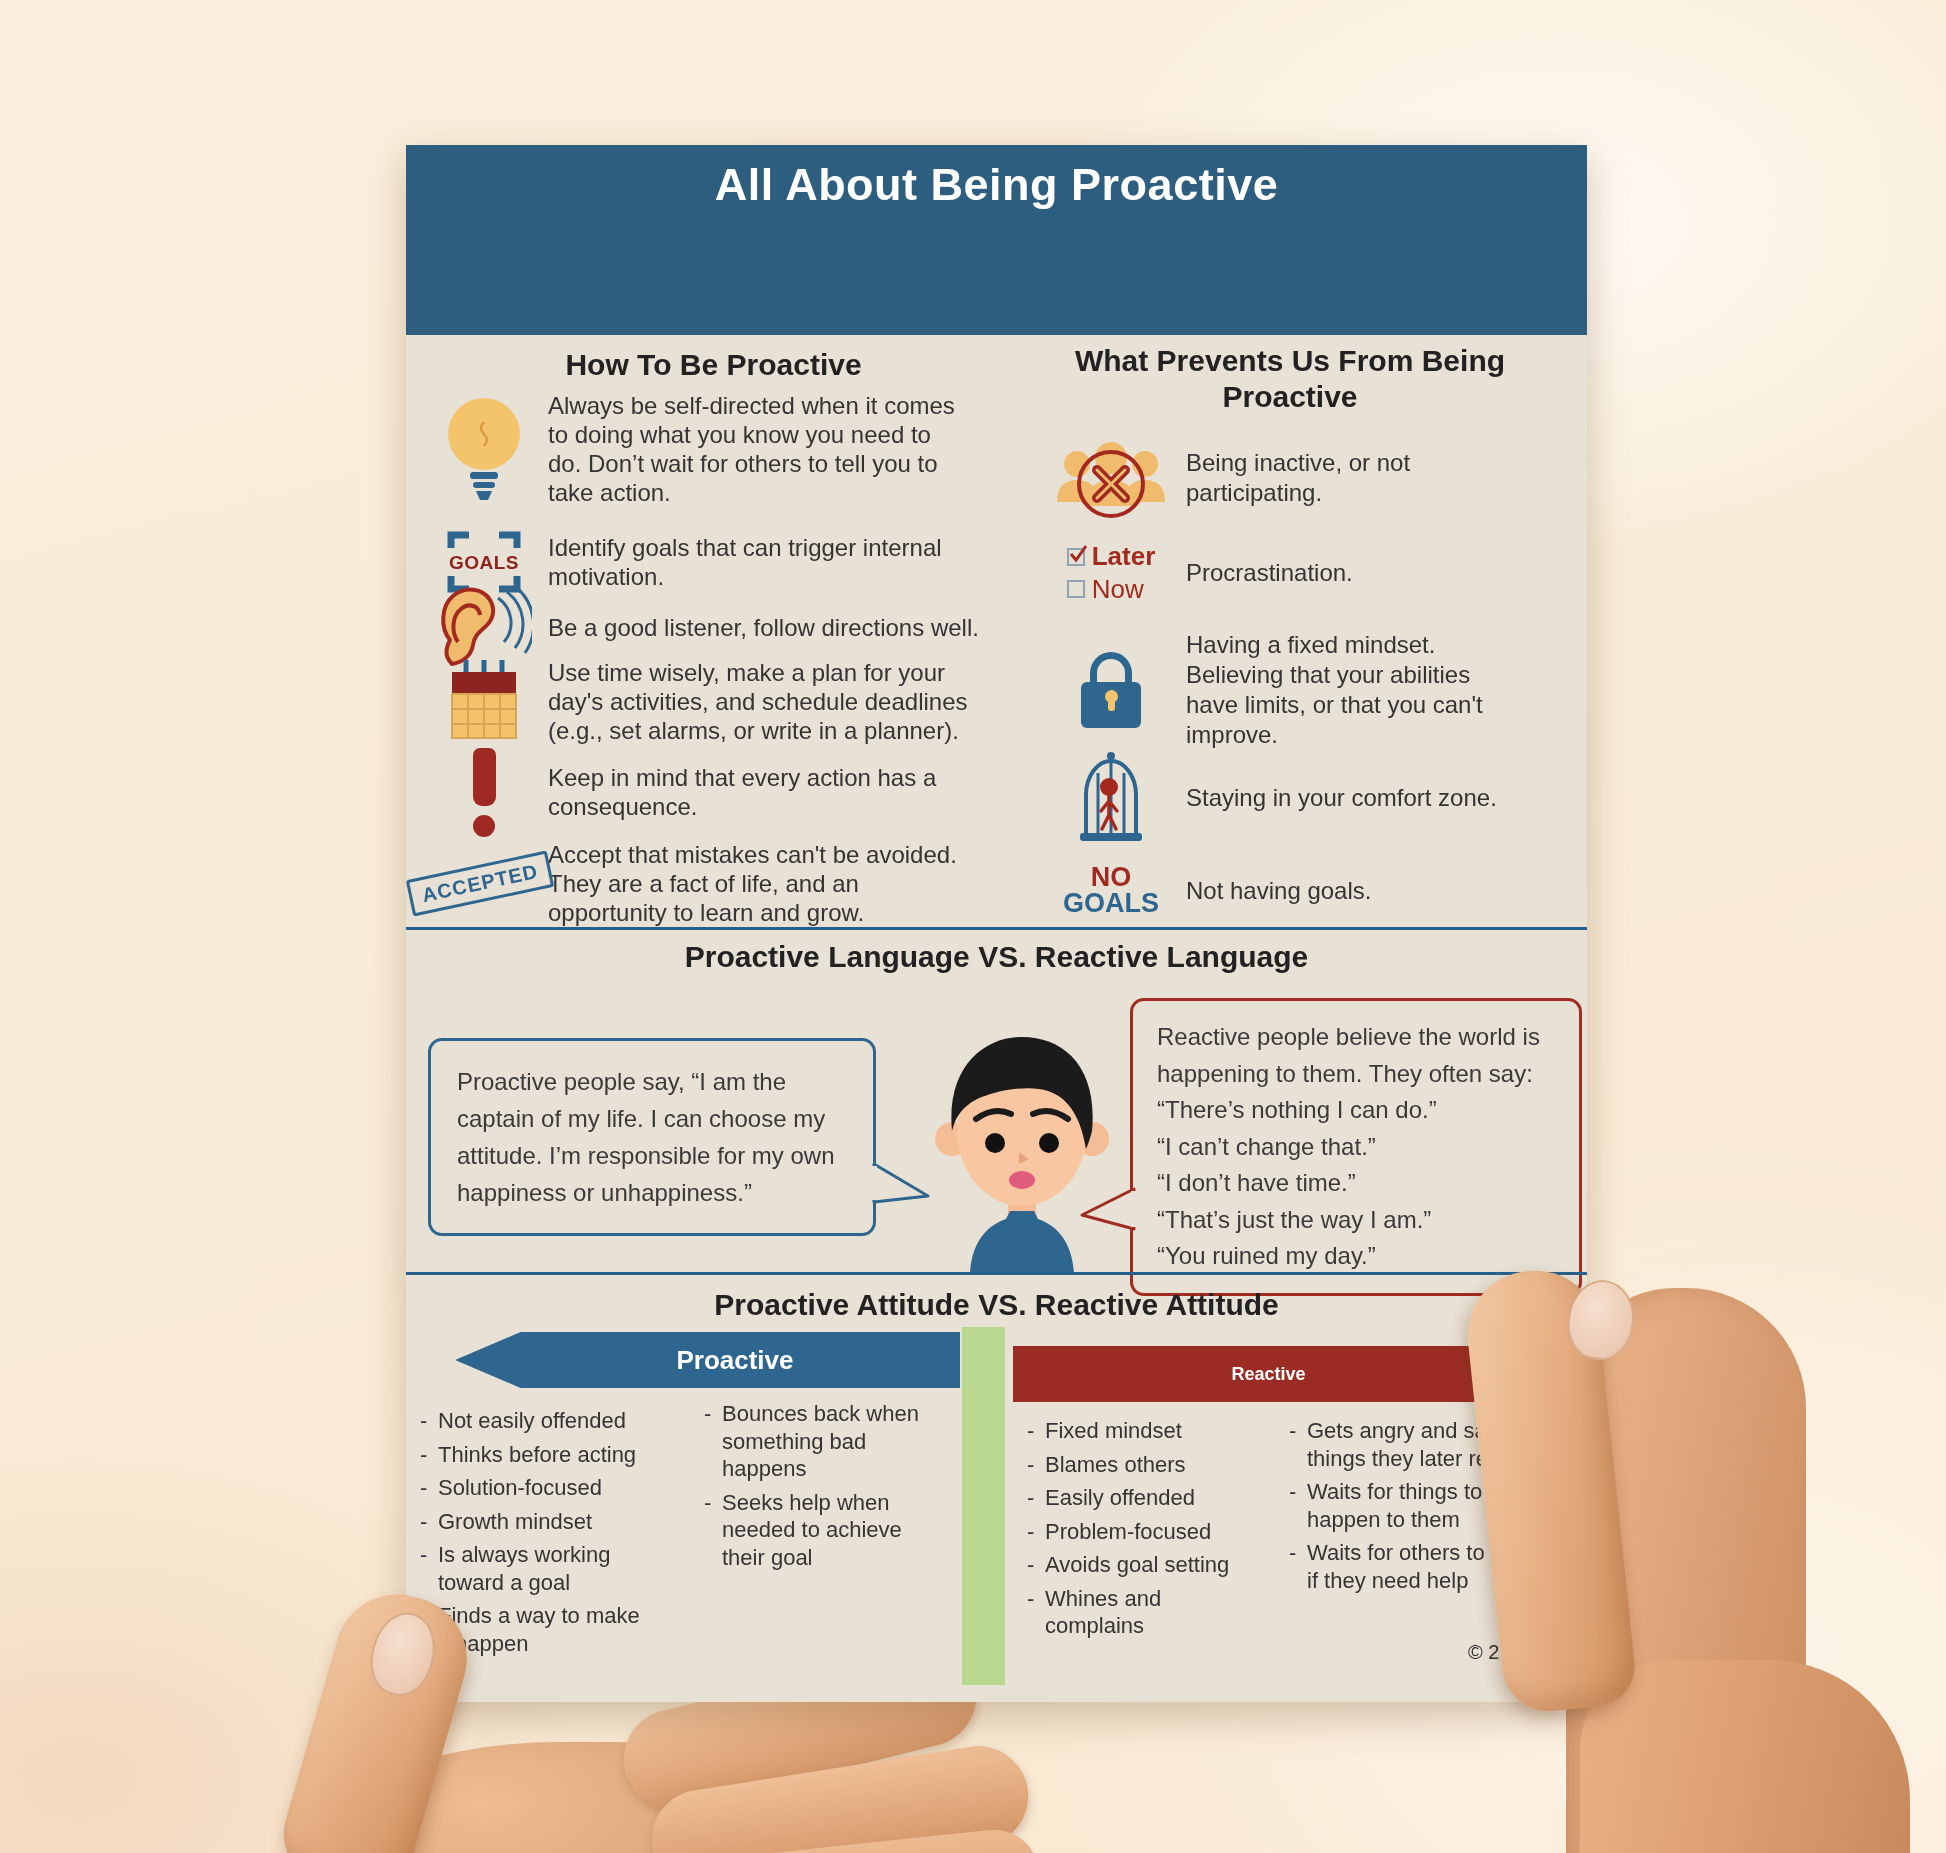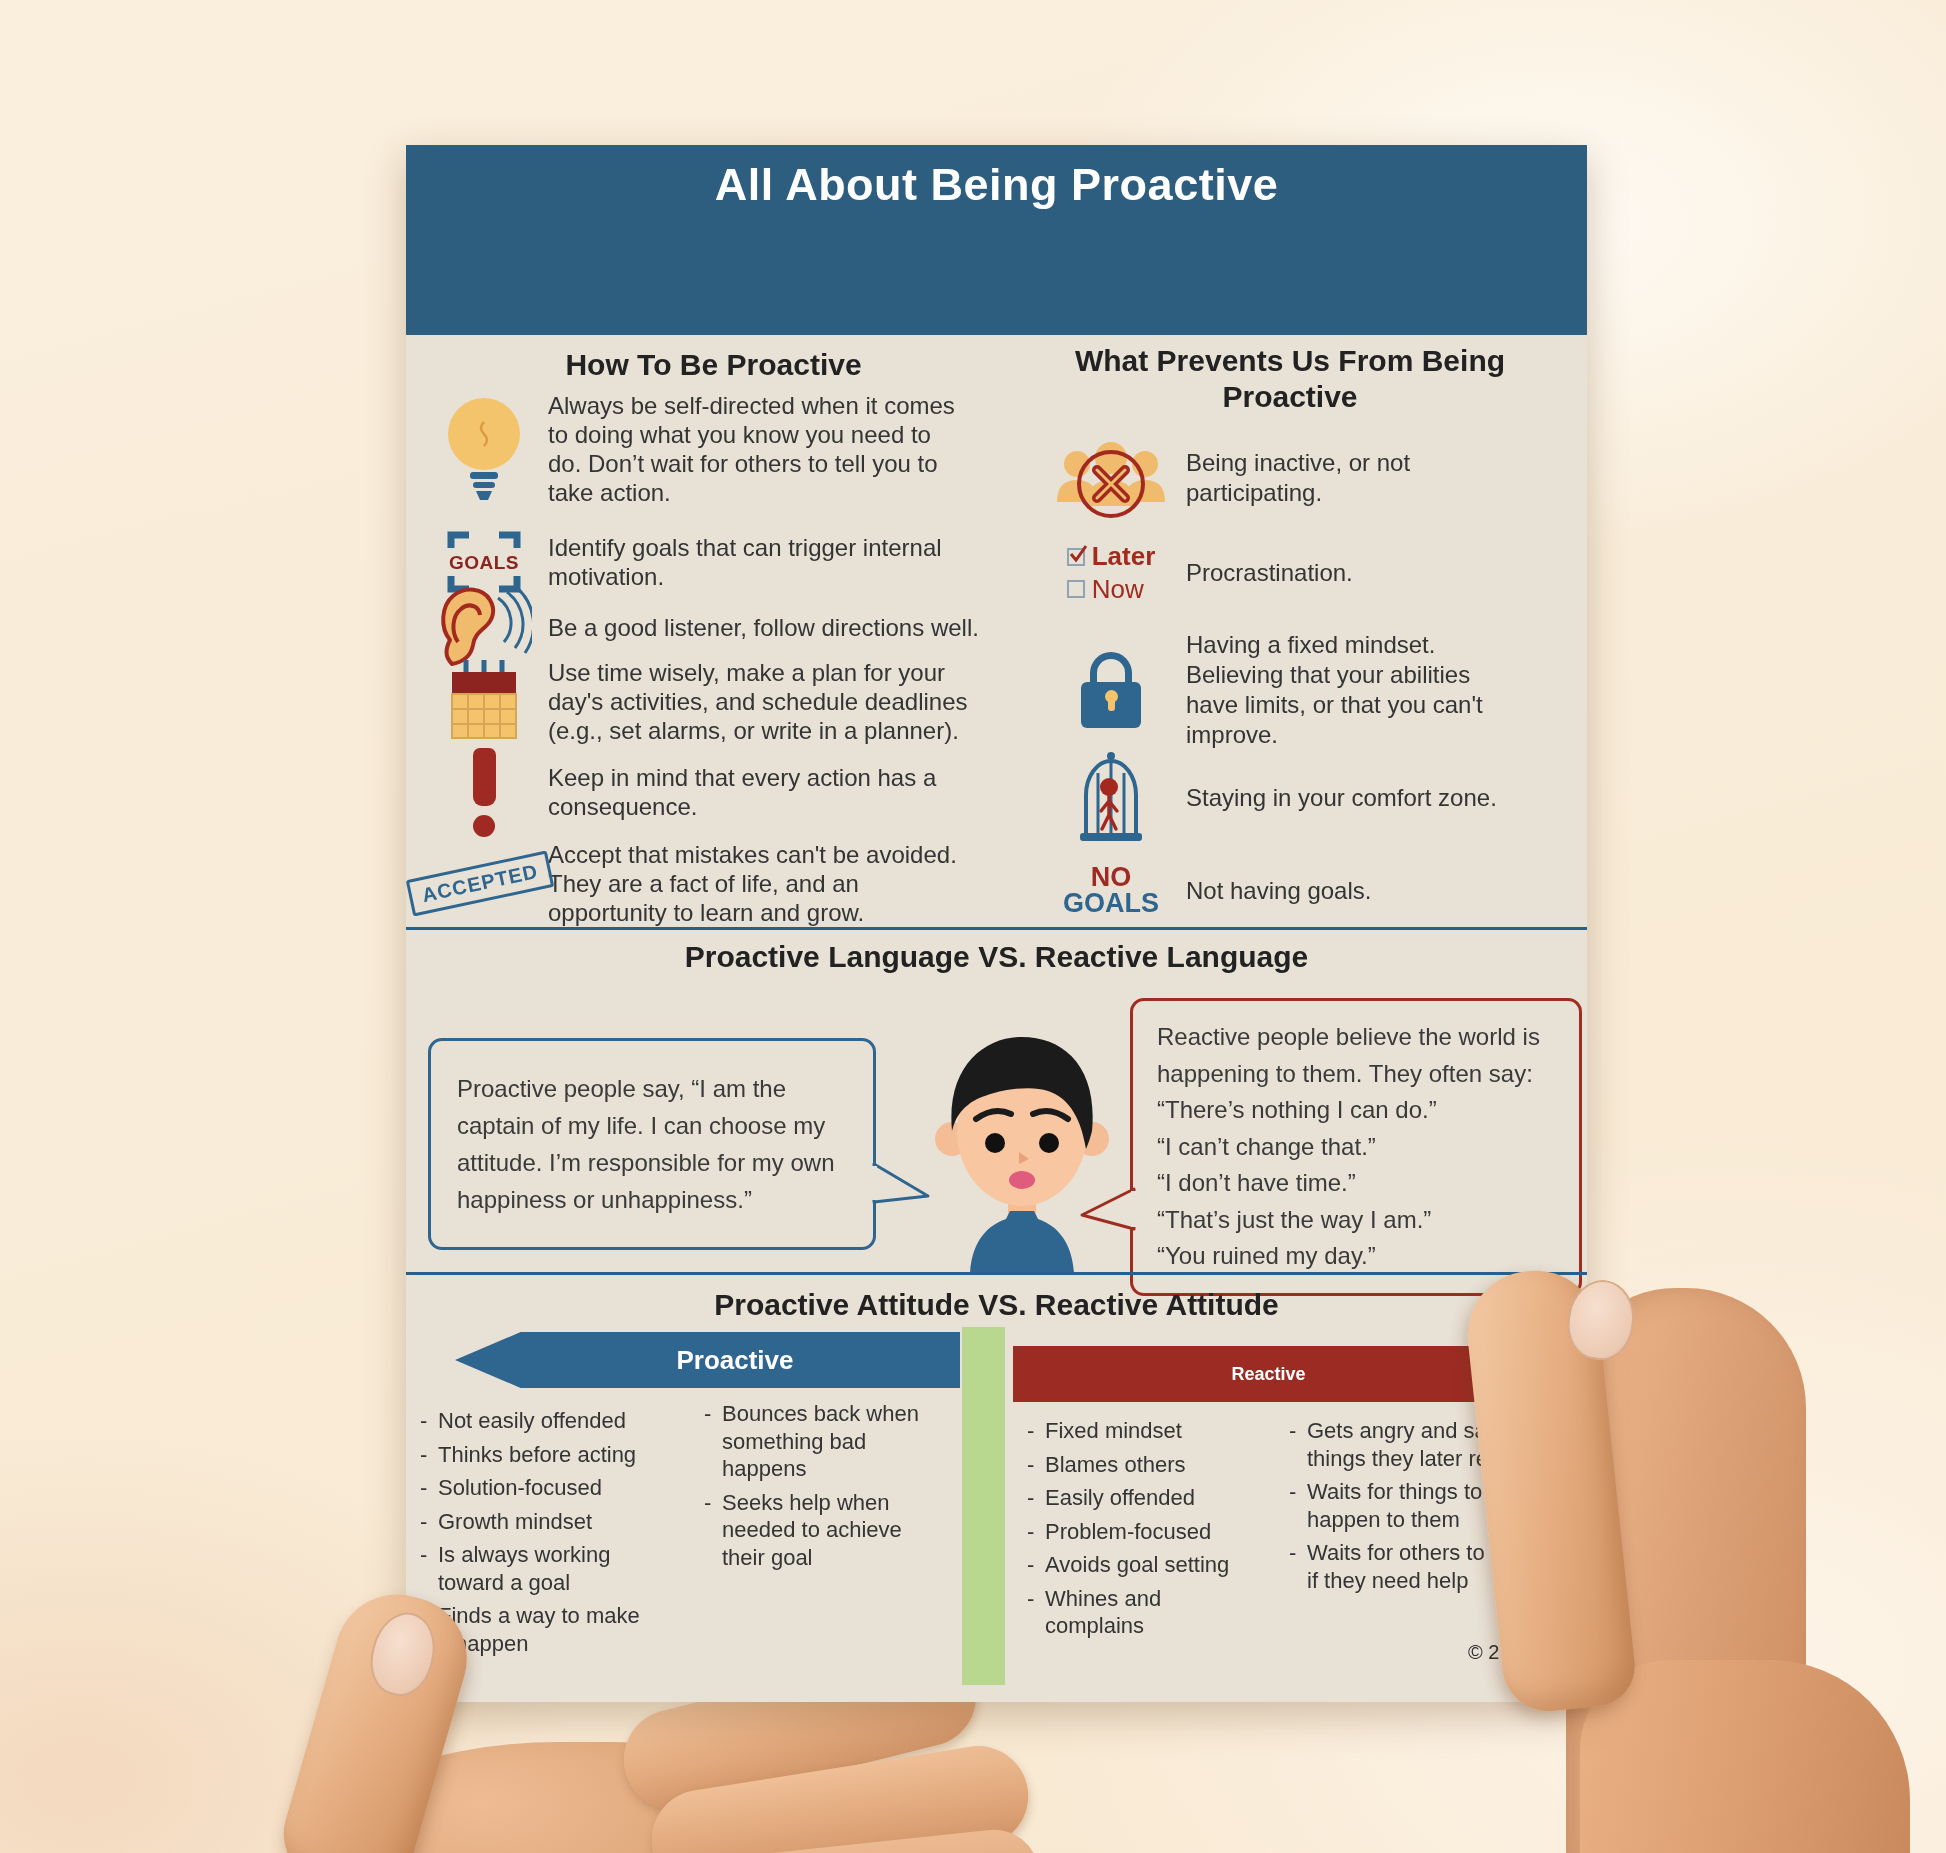--- a/index.html
+++ b/index.html
@@ -66,21 +66,21 @@
   .keystem { width:7px; height:11px; background:#f4c46d; margin-top:-3px; border-radius:0 0 3px 3px; }
   .nogoals { text-align:center; line-height:.95; font-weight:800; }
   .nogoals .no { color:#9e2a23; font-size:27px; }
   .nogoals .goals { color:#2f6690; font-size:27px; }
 
   
   .lang-heading { position:absolute; left:0; top:794px; width:100%; }
   .bubble { position:absolute; background:#e8e1d6; }
   .bubble-left {
     left:22px; top:893px; width:448px; min-height:188px;
-    border:3px solid #2f6690; border-radius:14px; padding:29px 26px;
+    border:3px solid #2f6690; border-radius:14px; padding:22px 26px;
     font-size:24px; line-height:37px; color:#3a3a3a;
   }
   .bubble-right {
     left:724px; top:853px; width:452px; min-height:270px;
     border:3px solid #a02c20; border-radius:14px; padding:18px 24px;
     font-size:24px; line-height:36.5px; color:#3a3a3a;
   }
   .tail { position:absolute; z-index:3; }
   .avatar-wrap { position:absolute; left:512px; top:874px; width:208px; height:254px; }
 

